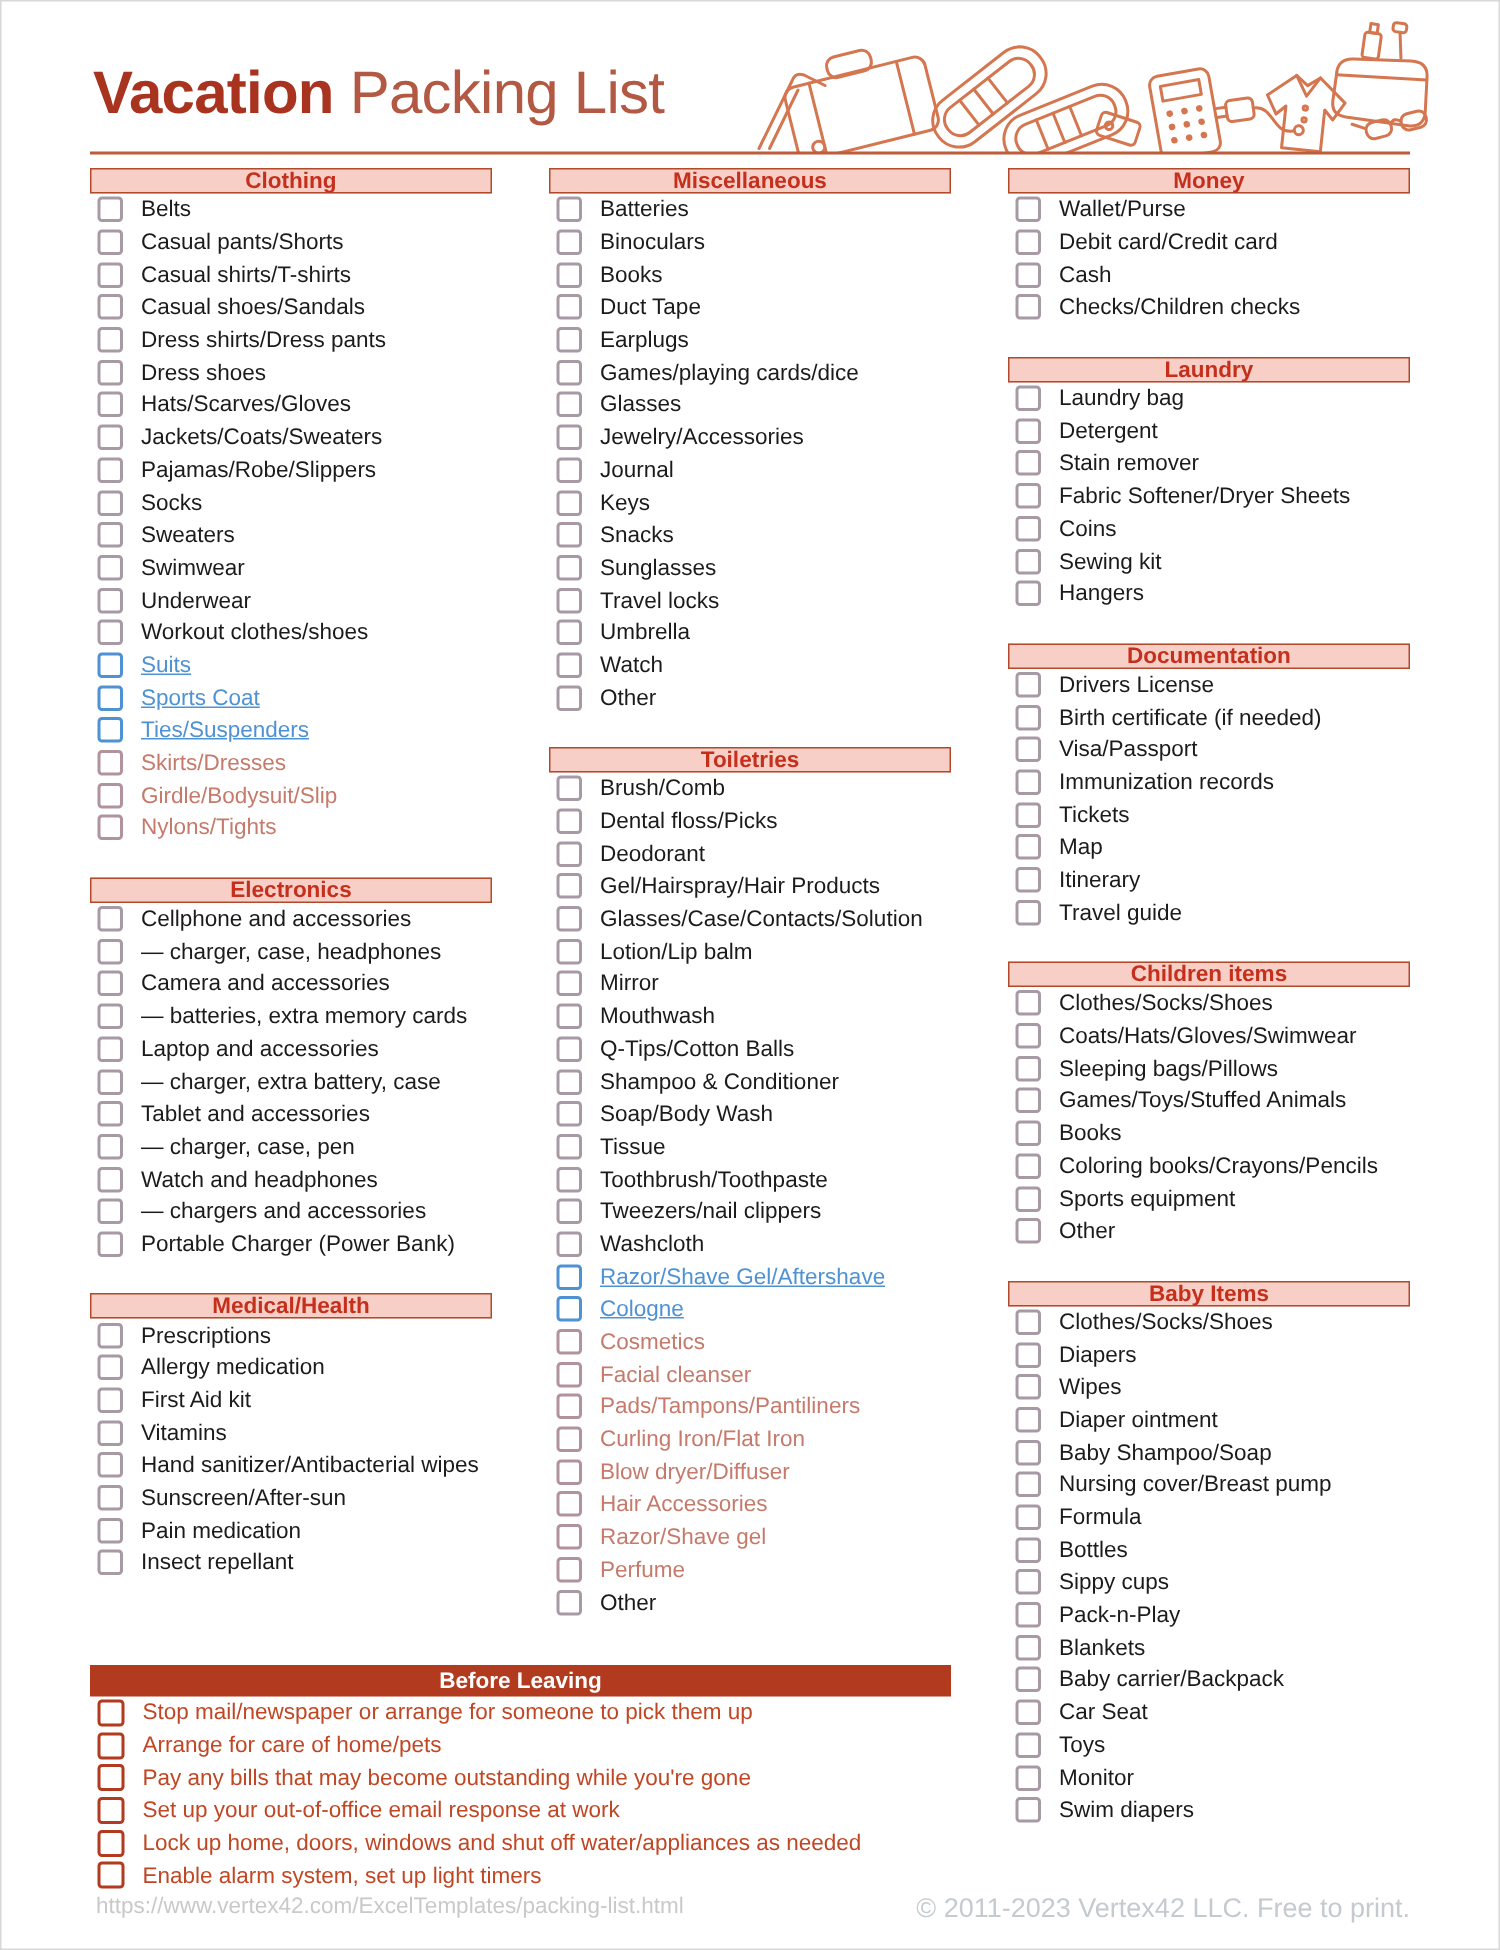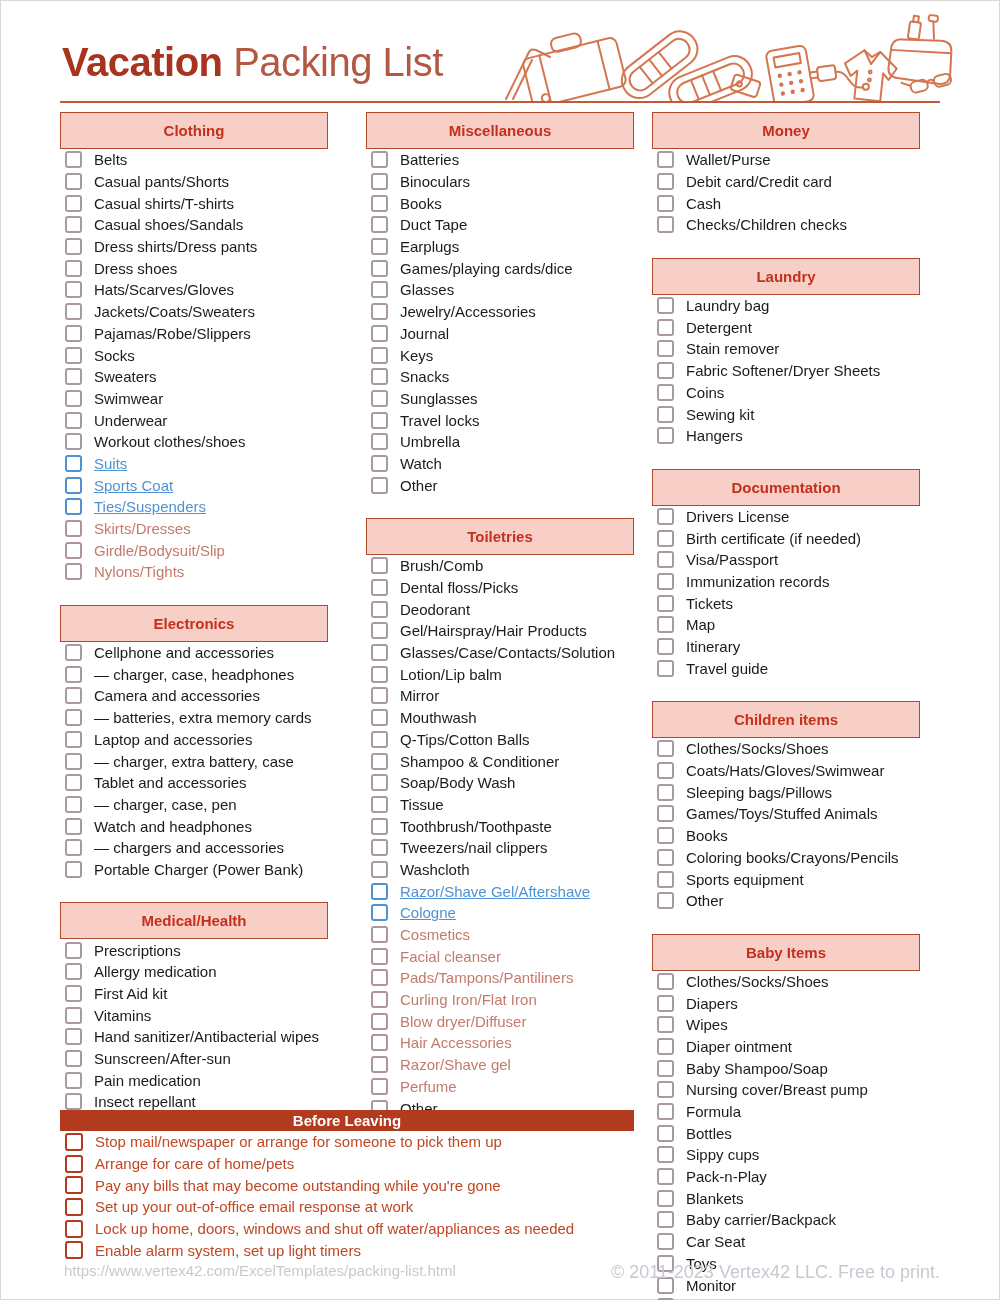--- a/index.html
+++ b/index.html
@@ -8,21 +8,21 @@
         box-shadow:inset 0 0 0 1px #d8d8d8;}
   
   .title{position:absolute;left:62px;top:40px;font-size:40px;letter-spacing:-.5px;margin:0;white-space:nowrap;}
   .t-bold{font-weight:bold;color:var(--c-title_dark);}
   .t-rest{font-weight:normal;color:var(--c-title_light);}
   .divider{position:absolute;left:60px;top:101px;width:880px;height:2px;background:var(--c-divider);}
   .art{position:absolute;left:498px;top:14px;}
   
   .col{position:absolute;top:112px;width:268px;}
   .section{margin-bottom:22px;}
-  .section-header{box-sizing:border-box;height:37px;background:var(--c-header_bg);
+  .section-header{box-sizing:border-box;height:17px;background:var(--c-header_bg);
       border:1.5px solid var(--c-header_border);display:flex;align-items:center;justify-content:center;
       font-size:15px;font-weight:bold;color:var(--c-header_text);}
   .row{height:21.7px;display:flex;align-items:center;padding-left:5px;}
   .checkbox{flex:none;width:13px;height:13px;border:2px solid var(--c-checkbox);border-radius:3px;
       background:#fff;margin-right:12px;}
   .checkbox.blue{border-color:var(--c-checkbox_blue);}
   .checkbox.salmon{border-color:var(--c-checkbox_salmon);}
   .row-label{font-size:15px;color:var(--c-text);white-space:nowrap;}
   .row-label.blue{color:var(--c-text_blue);text-decoration:underline;}
   .row-label.salmon{color:var(--c-text_salmon);}
@@ -459,21 +459,21 @@
         <div class="row">
           <span class="checkbox salmon"></span>
           <span class="row-label salmon">Perfume</span>
         </div>
         <div class="row">
           <span class="checkbox default"></span>
           <span class="row-label default">Other</span>
         </div>
       </div>
     </div>
-  <div class="col" style="left:652px">
+  <div class="col" style="left:672px">
       <div class="section">
         <div class="section-header">Money</div>
         <div class="row">
           <span class="checkbox default"></span>
           <span class="row-label default">Wallet/Purse</span>
         </div>
         <div class="row">
           <span class="checkbox default"></span>
           <span class="row-label default">Debit card/Credit card</span>
         </div>

